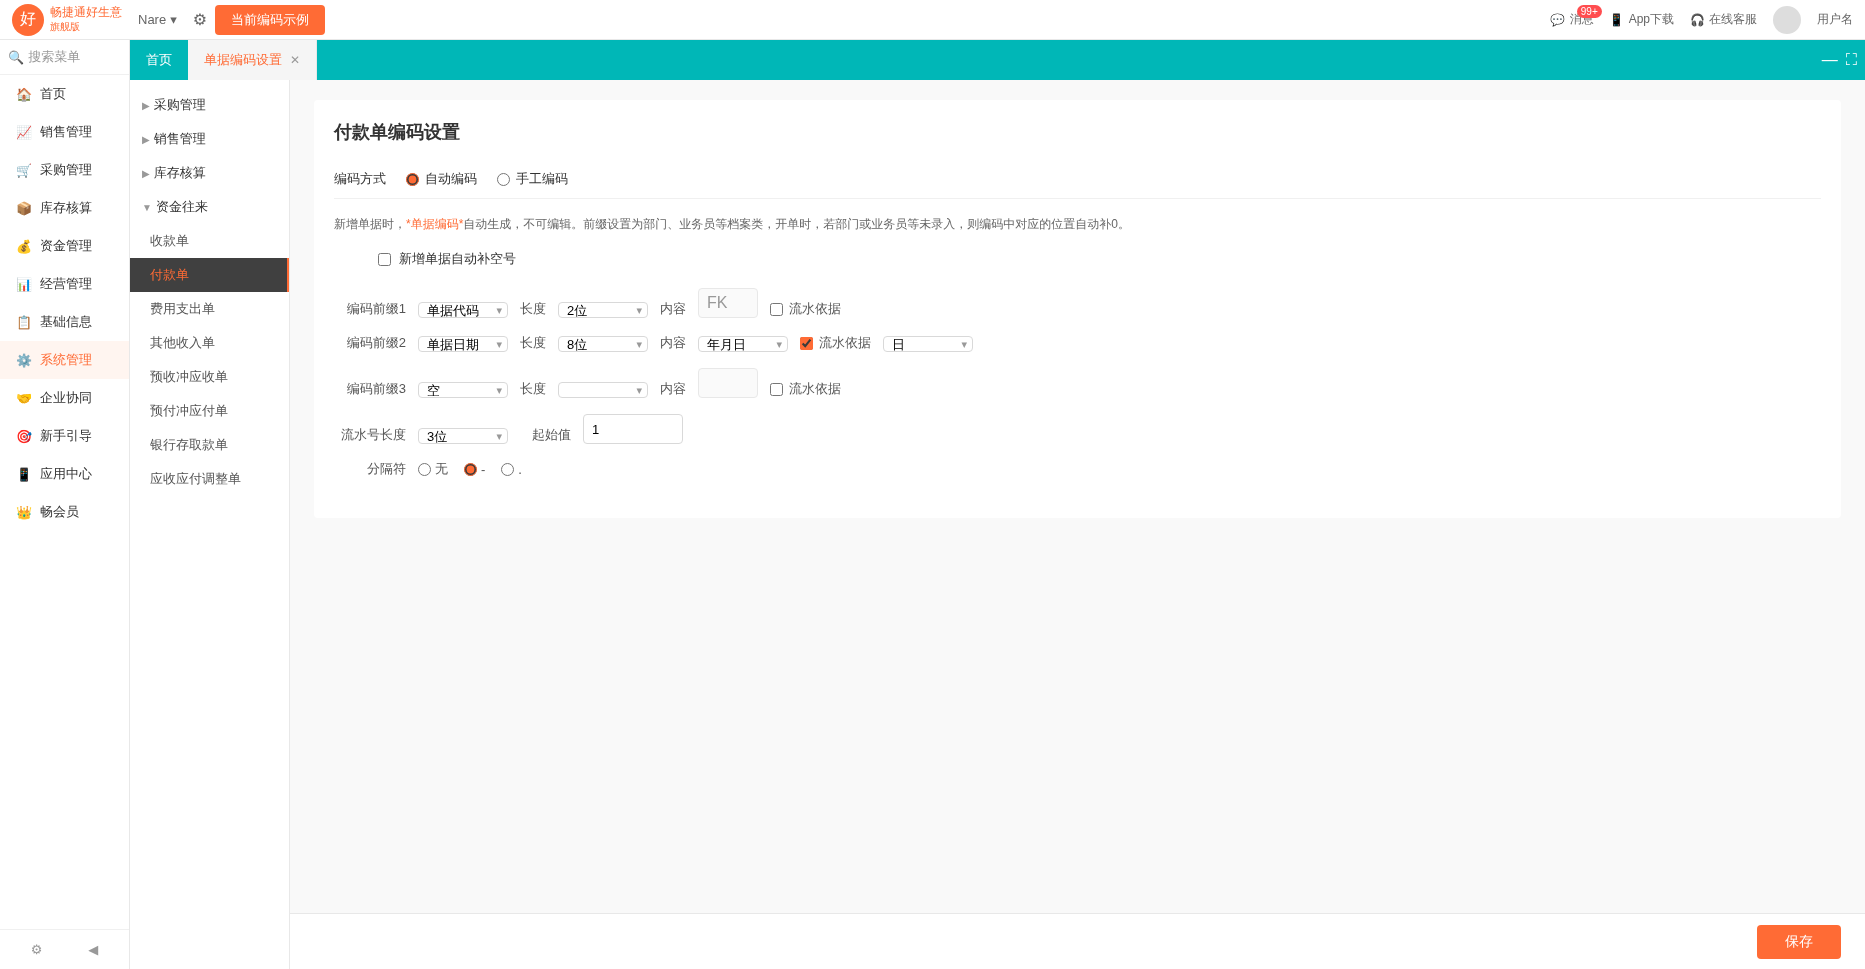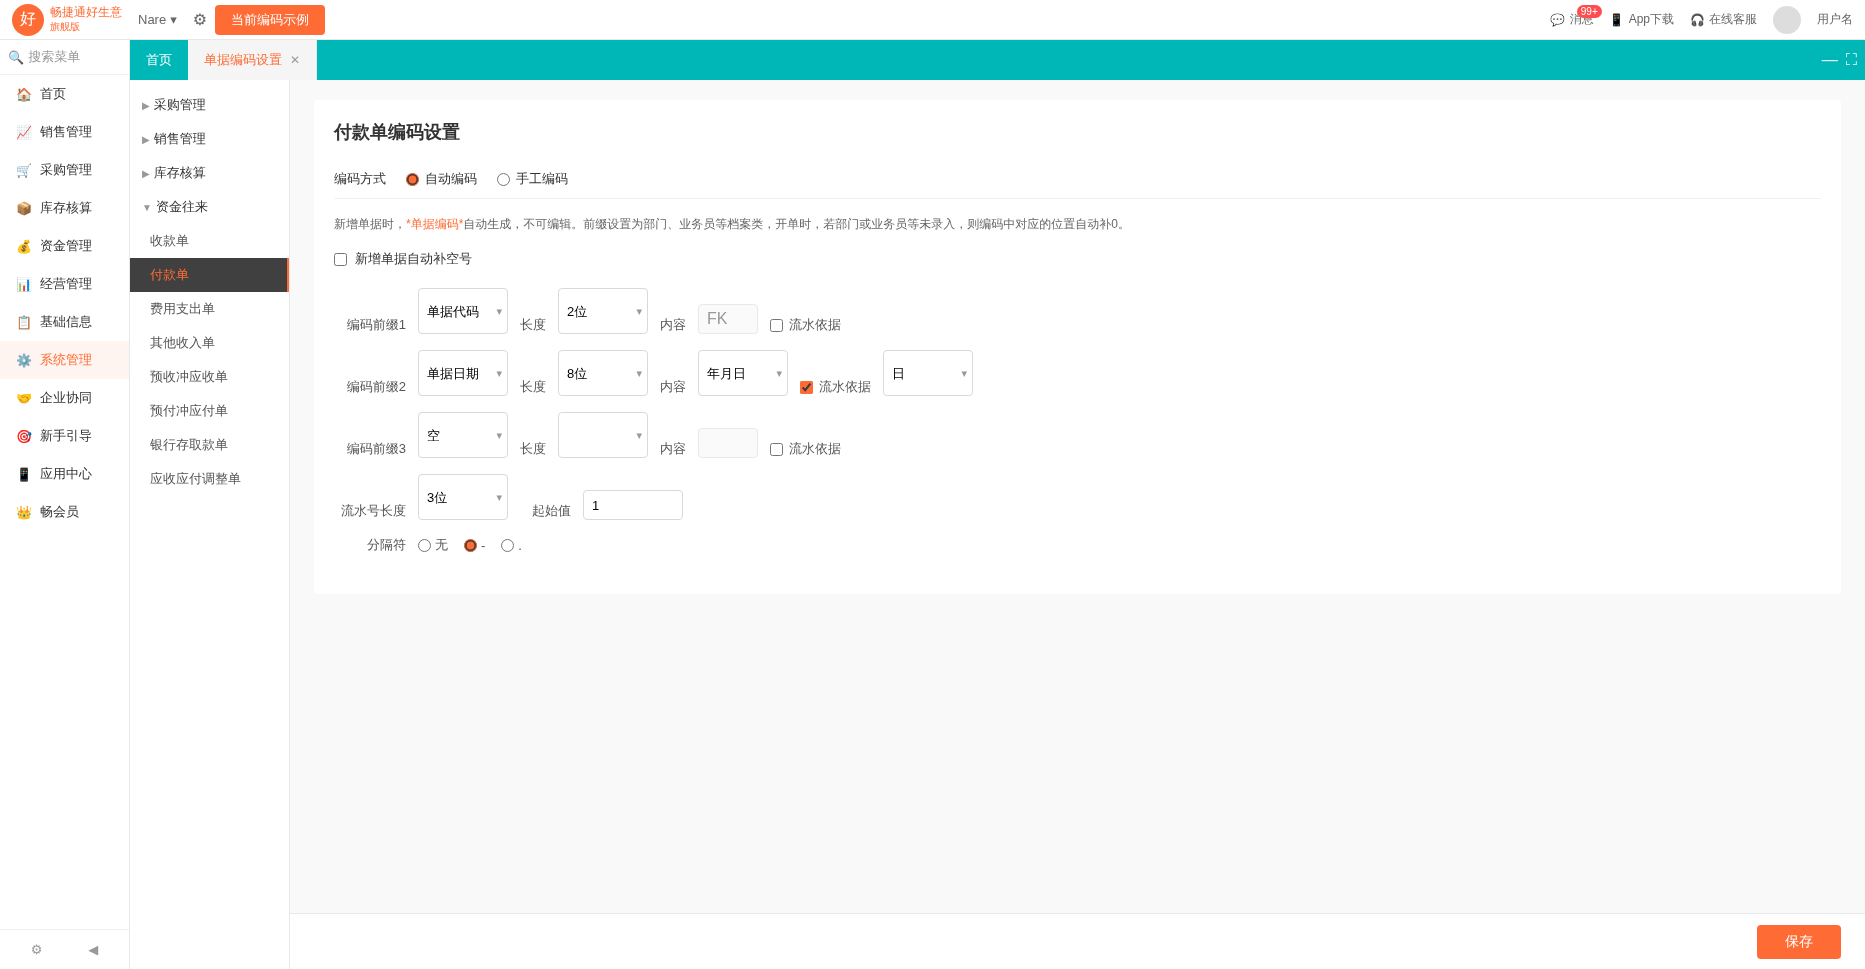--- a/index.html
+++ b/index.html
@@ -68,27 +68,27 @@
     
     .info-text { font-size: 12px; color: #666; margin-bottom: 16px; line-height: 1.6; }
     .info-text span { color: #ff6b35; }
 
     
     .example-box { border: 1.5px dashed #ffb880; background: #fff8f4; border-radius: 4px; padding: 16px 20px; display: inline-flex; flex-direction: column; align-items: center; gap: 4px; margin-bottom: 20px; min-width: 260px; }
     .example-code { font-size: 22px; font-weight: 700; color: #ff6b35; letter-spacing: 1px; }
     .example-desc { font-size: 12px; color: #999; }
 
     
-    .auto-fill-row { display: flex; align-items: center; gap: 8px; margin-bottom: 20px; font-size: 13px; color: #333; }
+    .auto-fill-row { display: flex; align-items: center; gap: 8px; margin-bottom: 20px; font-size: 13px; color: #333; margin-left: 44px; }
 
     
     .form-row { display: flex; align-items: flex-end; gap: 12px; margin-bottom: 16px; flex-wrap: wrap; }
     .form-label { color: #555; font-size: 13px; width: 72px; text-align: right; flex-shrink: 0; }
     .form-select-wrapper { position: relative; display: inline-flex; align-items: center; }
-    .form-select-wrapper select { height: 46px; border: 1px solid #d9d9d9; border-radius: 4px; padding: 0 24px 0 8px; font-size: 13px; min-width: 90px; background: #fff; appearance: none; cursor: pointer; }
+    .form-select-wrapper select { height: 16px; border: 1px solid #d9d9d9; border-radius: 4px; padding: 0 24px 0 8px; font-size: 13px; min-width: 90px; background: #fff; appearance: none; cursor: pointer; }
     .form-select-wrapper::after { content: '▾'; position: absolute; right: 6px; color: #999; font-size: 11px; pointer-events: none; }
     .form-field-label { color: #555; font-size: 13px; flex-shrink: 0; }
     .form-input { height: 30px; border: 1px solid #d9d9d9; border-radius: 4px; padding: 0 8px; font-size: 13px; width: 100px; }
     .form-input-readonly { height: 30px; border: 1px solid #e8e8e8; border-radius: 4px; padding: 0 8px; font-size: 16px; width: 60px; background: #fafafa; color: #999; }
     .checkbox-label { display: flex; align-items: center; gap: 6px; cursor: pointer; font-size: 13px; color: #555; }
     .checkbox-label input[type="checkbox"] { cursor: pointer; }
 
     
     .separator-row { display: flex; align-items: center; gap: 12px; margin-bottom: 20px; }
     .separator-options { display: flex; align-items: center; gap: 16px; }

